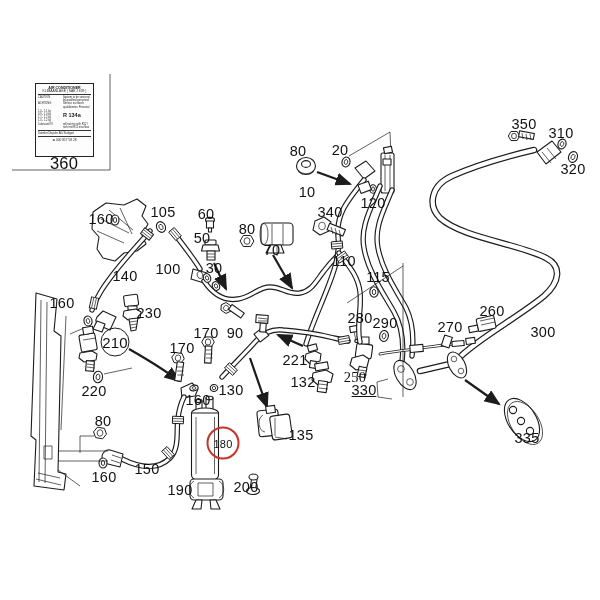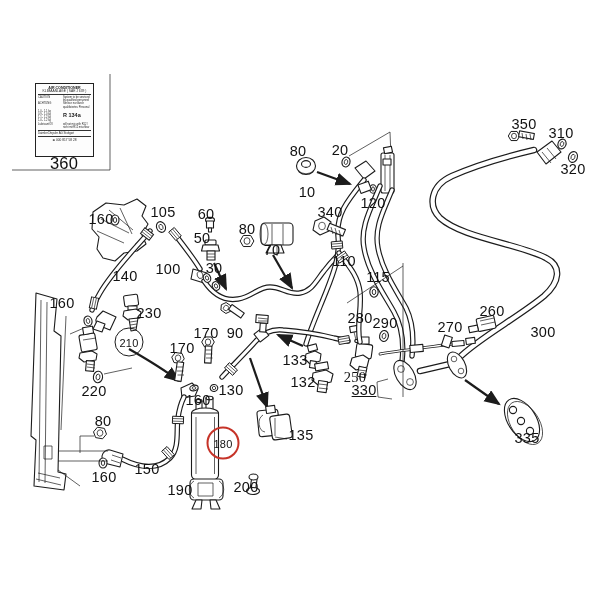--- a/index.html
+++ b/index.html
@@ -17,21 +17,21 @@
   .po3{fill:none;stroke:#1c1c1c;stroke-width:2.8;stroke-linecap:round;}
   .pi3{fill:none;stroke:#fff;stroke-width:1.3;stroke-linecap:round;}
   .ar{fill:none;stroke:#1c1c1c;stroke-width:2.2;marker-end:url(#ah);}
   
   #labels{position:absolute;left:0;top:0;width:600px;height:600px;}
   .part-label{position:absolute;transform:translate(-50%,-50%);
     font-size:14.5px;color:#111;white-space:nowrap;letter-spacing:.2px;}
   .part-label.lg{font-size:16.5px;}
   .part-label.circ-black{border:1.7px solid #1c1c1c;border-radius:50%;
     width:27px;height:27px;display:flex;align-items:center;justify-content:center;
-    font-size:11px;margin-left:14px;}
+    font-size:15px;}
   .part-label.circ-red{border:2.5px solid #c63328;border-radius:50%;color:#111;
     width:29px;height:29px;display:flex;align-items:center;justify-content:center;
     font-size:11px;}
   
   .sticker{position:absolute;left:35px;top:83px;width:59px;height:74px;
     border:1.2px solid #222;background:#fdfdfd;padding:1.5px 2px;box-sizing:border-box;
     color:#222;overflow:hidden;}
   .sticker .h1{font-size:3.6px;text-align:center;font-weight:bold;line-height:1.15;}
   .sticker .h2{font-size:3.3px;text-align:center;line-height:1.1;
     border-bottom:.5px solid #333;padding-bottom:1px;margin-bottom:1px;}
@@ -366,21 +366,21 @@
       <span class="part-label" style="left: 214px; top: 268px;">30</span>
       <span class="part-label" style="left: 344px; top: 261px;">110</span>
       <span class="part-label" style="left: 378px; top: 277px;">115</span>
       <span class="part-label" style="left: 62px; top: 303px;">160</span>
       <span class="part-label" style="left: 149px; top: 313px;">230</span>
       <span class="part-label circ-black" style="left: 115px; top: 342px;">210</span>
       <span class="part-label" style="left: 94px; top: 391px;">220</span>
       <span class="part-label" style="left: 206px; top: 333px;">170</span>
       <span class="part-label" style="left: 182px; top: 348px;">170</span>
       <span class="part-label" style="left: 235px; top: 333px;">90</span>
-      <span class="part-label" style="left: 295px; top: 360px;">133</span>
+      <span class="part-label" style="left: 295px; top: 360px;">221</span>
       <span class="part-label" style="left: 303px; top: 382px;">132</span>
       <span class="part-label" style="left: 360px; top: 318px;">280</span>
       <span class="part-label" style="left: 385px; top: 323px;">290</span>
       <span class="part-label" style="left: 355px; top: 377px; font-family: Liberation Serif, serif;">250</span>
       <span class="part-label" style="left: 364px; top: 390px; text-decoration: underline;">330</span>
       <span class="part-label" style="left: 450px; top: 327px;">270</span>
       <span class="part-label" style="left: 492px; top: 311px;">260</span>
       <span class="part-label" style="left: 543px; top: 332px;">300</span>
       <span class="part-label" style="left: 527px; top: 438px;">335</span>
       <span class="part-label" style="left: 231px; top: 390px;">130</span>

